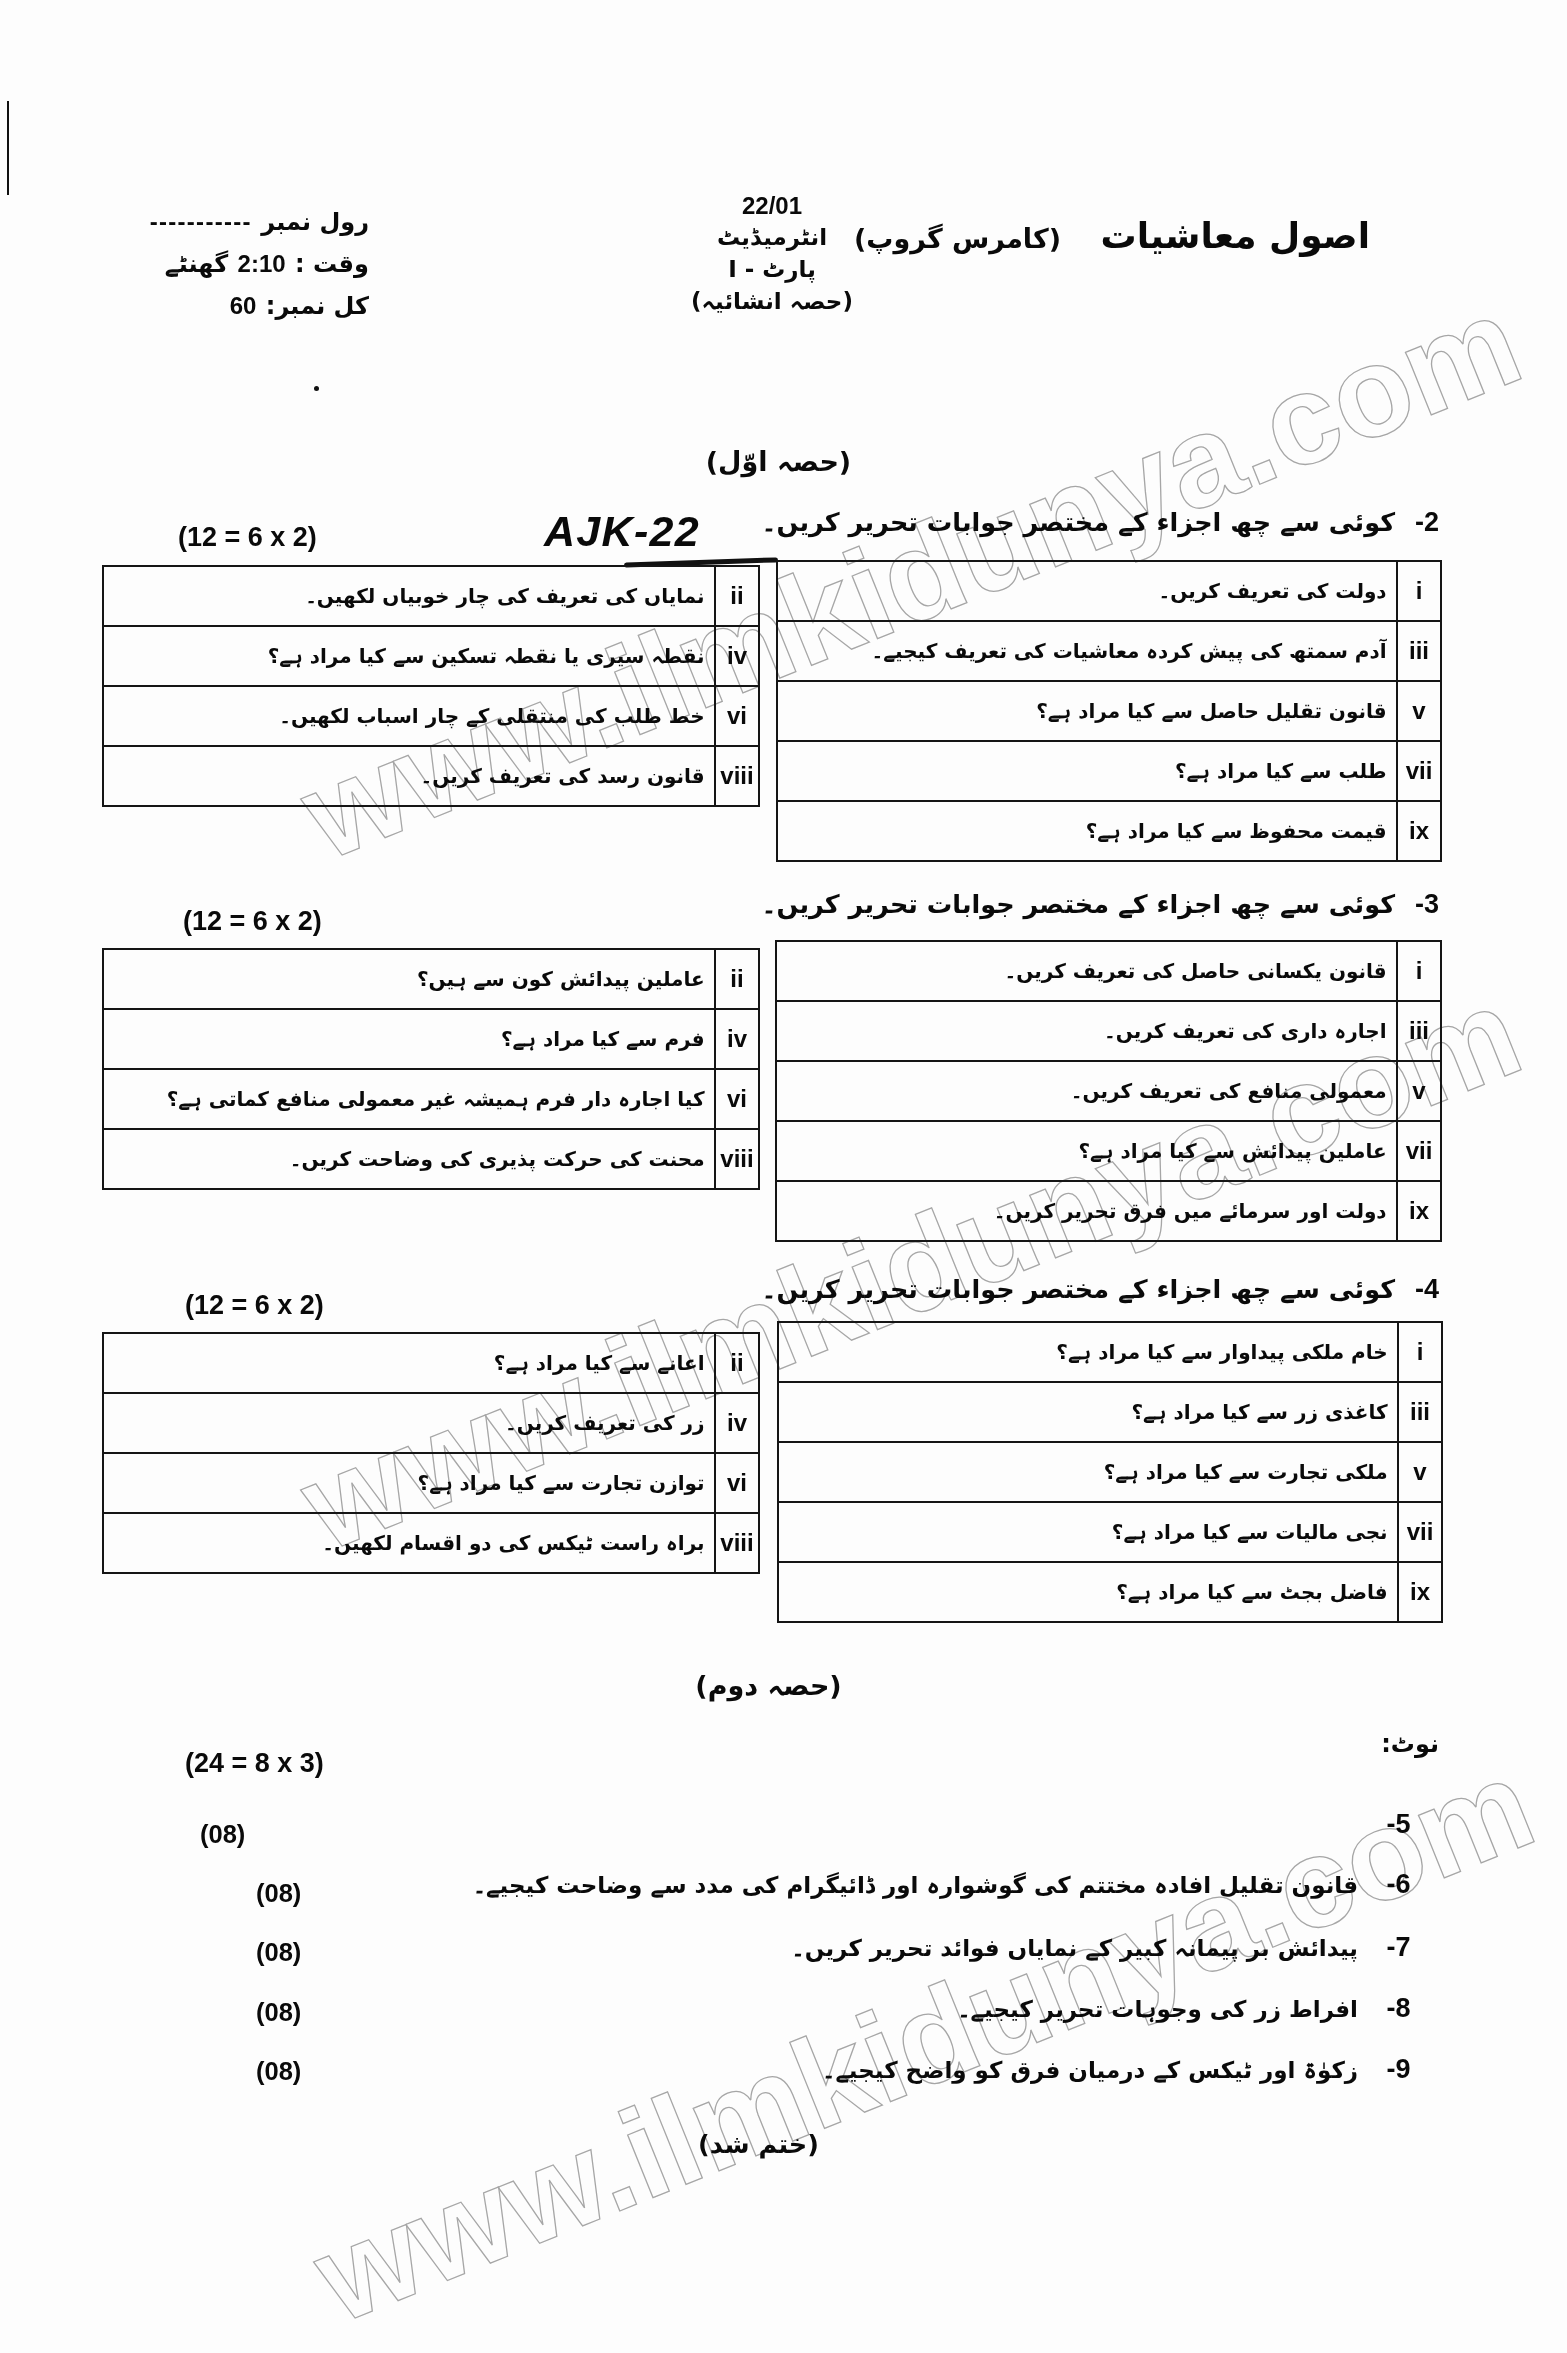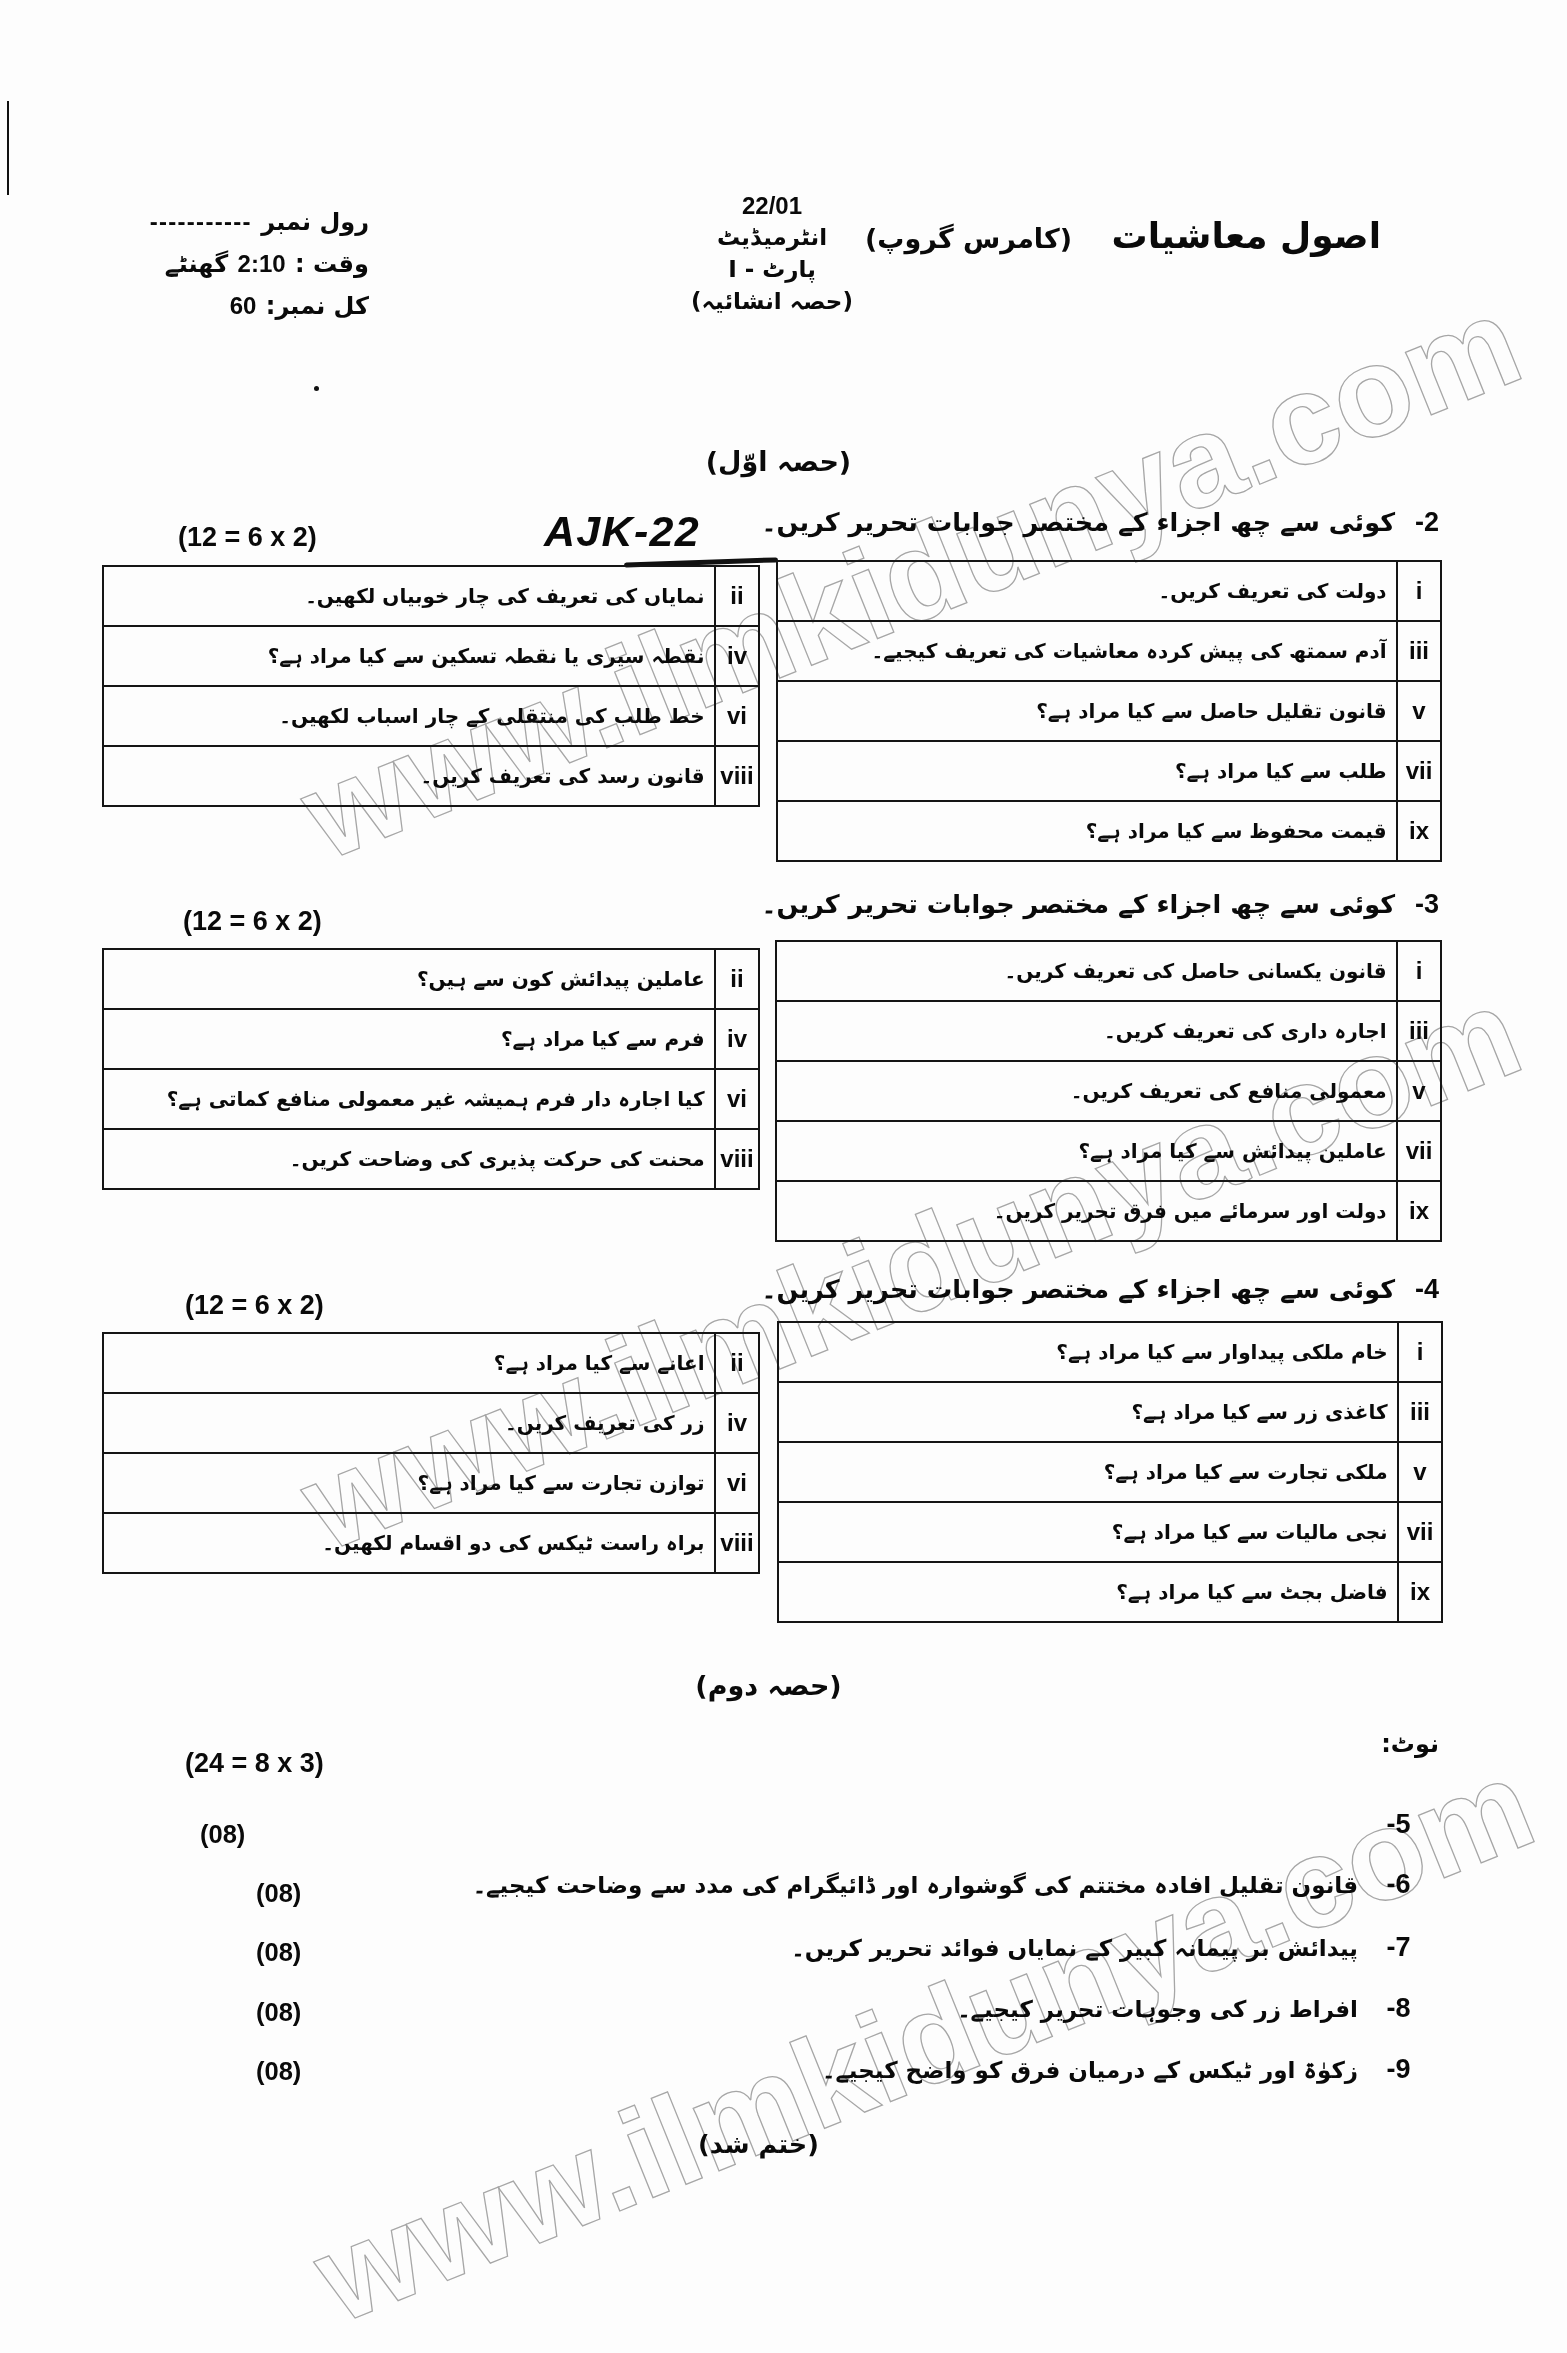--- a/index.html
+++ b/index.html
@@ -15,21 +15,21 @@
   .urdu { direction: rtl; font-family: "DejaVu Sans", sans-serif; font-weight: bold; }
   .latin { font-family: "Liberation Sans", sans-serif; font-weight: bold; }
   .scanline { position: absolute; left: 6.7px; top: 101px; width: 2.7px; height: 94px; background: #111; }
 
   
   .hdr-left { left: 101px; top: 201px; width: 268px; font-size: 24px; line-height: 42px; text-align: right; direction: rtl; font-weight: bold; }
   .hdr-left .row { display: flex; flex-direction: row; justify-content: flex-start; gap: 9.4px; direction: rtl; }
   .hdr-center { left: 631px; top: 191px; width: 282px; text-align: center; font-weight: bold; }
   .hdr-center .code { font-family: "Liberation Sans", sans-serif; font-size: 24px; line-height: 29.5px; }
   .hdr-center .line { font-size: 23px; line-height: 32px; direction: rtl; }
-  .hdr-title { right: 186px; top: 215px; font-size: 36px; direction: rtl; font-weight: bold; }
+  .hdr-title { right: 197px; top: 215px; font-size: 36px; direction: rtl; font-weight: bold; }
   .hdr-title .sub { font-size: 27px; margin-right: 27px; }
   .dot { left: 314px; top: 386px; width: 5.4px; height: 5.4px; background:#111; border-radius: 50%; }
 
   .section-heading { font-size: 27px; font-weight: bold; direction: rtl; text-align: center; }
 
   .q-title { font-size: 25.5px; font-weight: bold; direction: rtl; display: flex; gap: 20px; align-items: baseline; }
   .q-num { font-family: "Liberation Sans", sans-serif; font-size: 27px; direction: ltr; }
   .marks { font-family: "Liberation Sans", sans-serif; font-size: 27px; font-weight: bold; }
 
   table.qtab { border-collapse: collapse; position: absolute; direction: rtl; }

